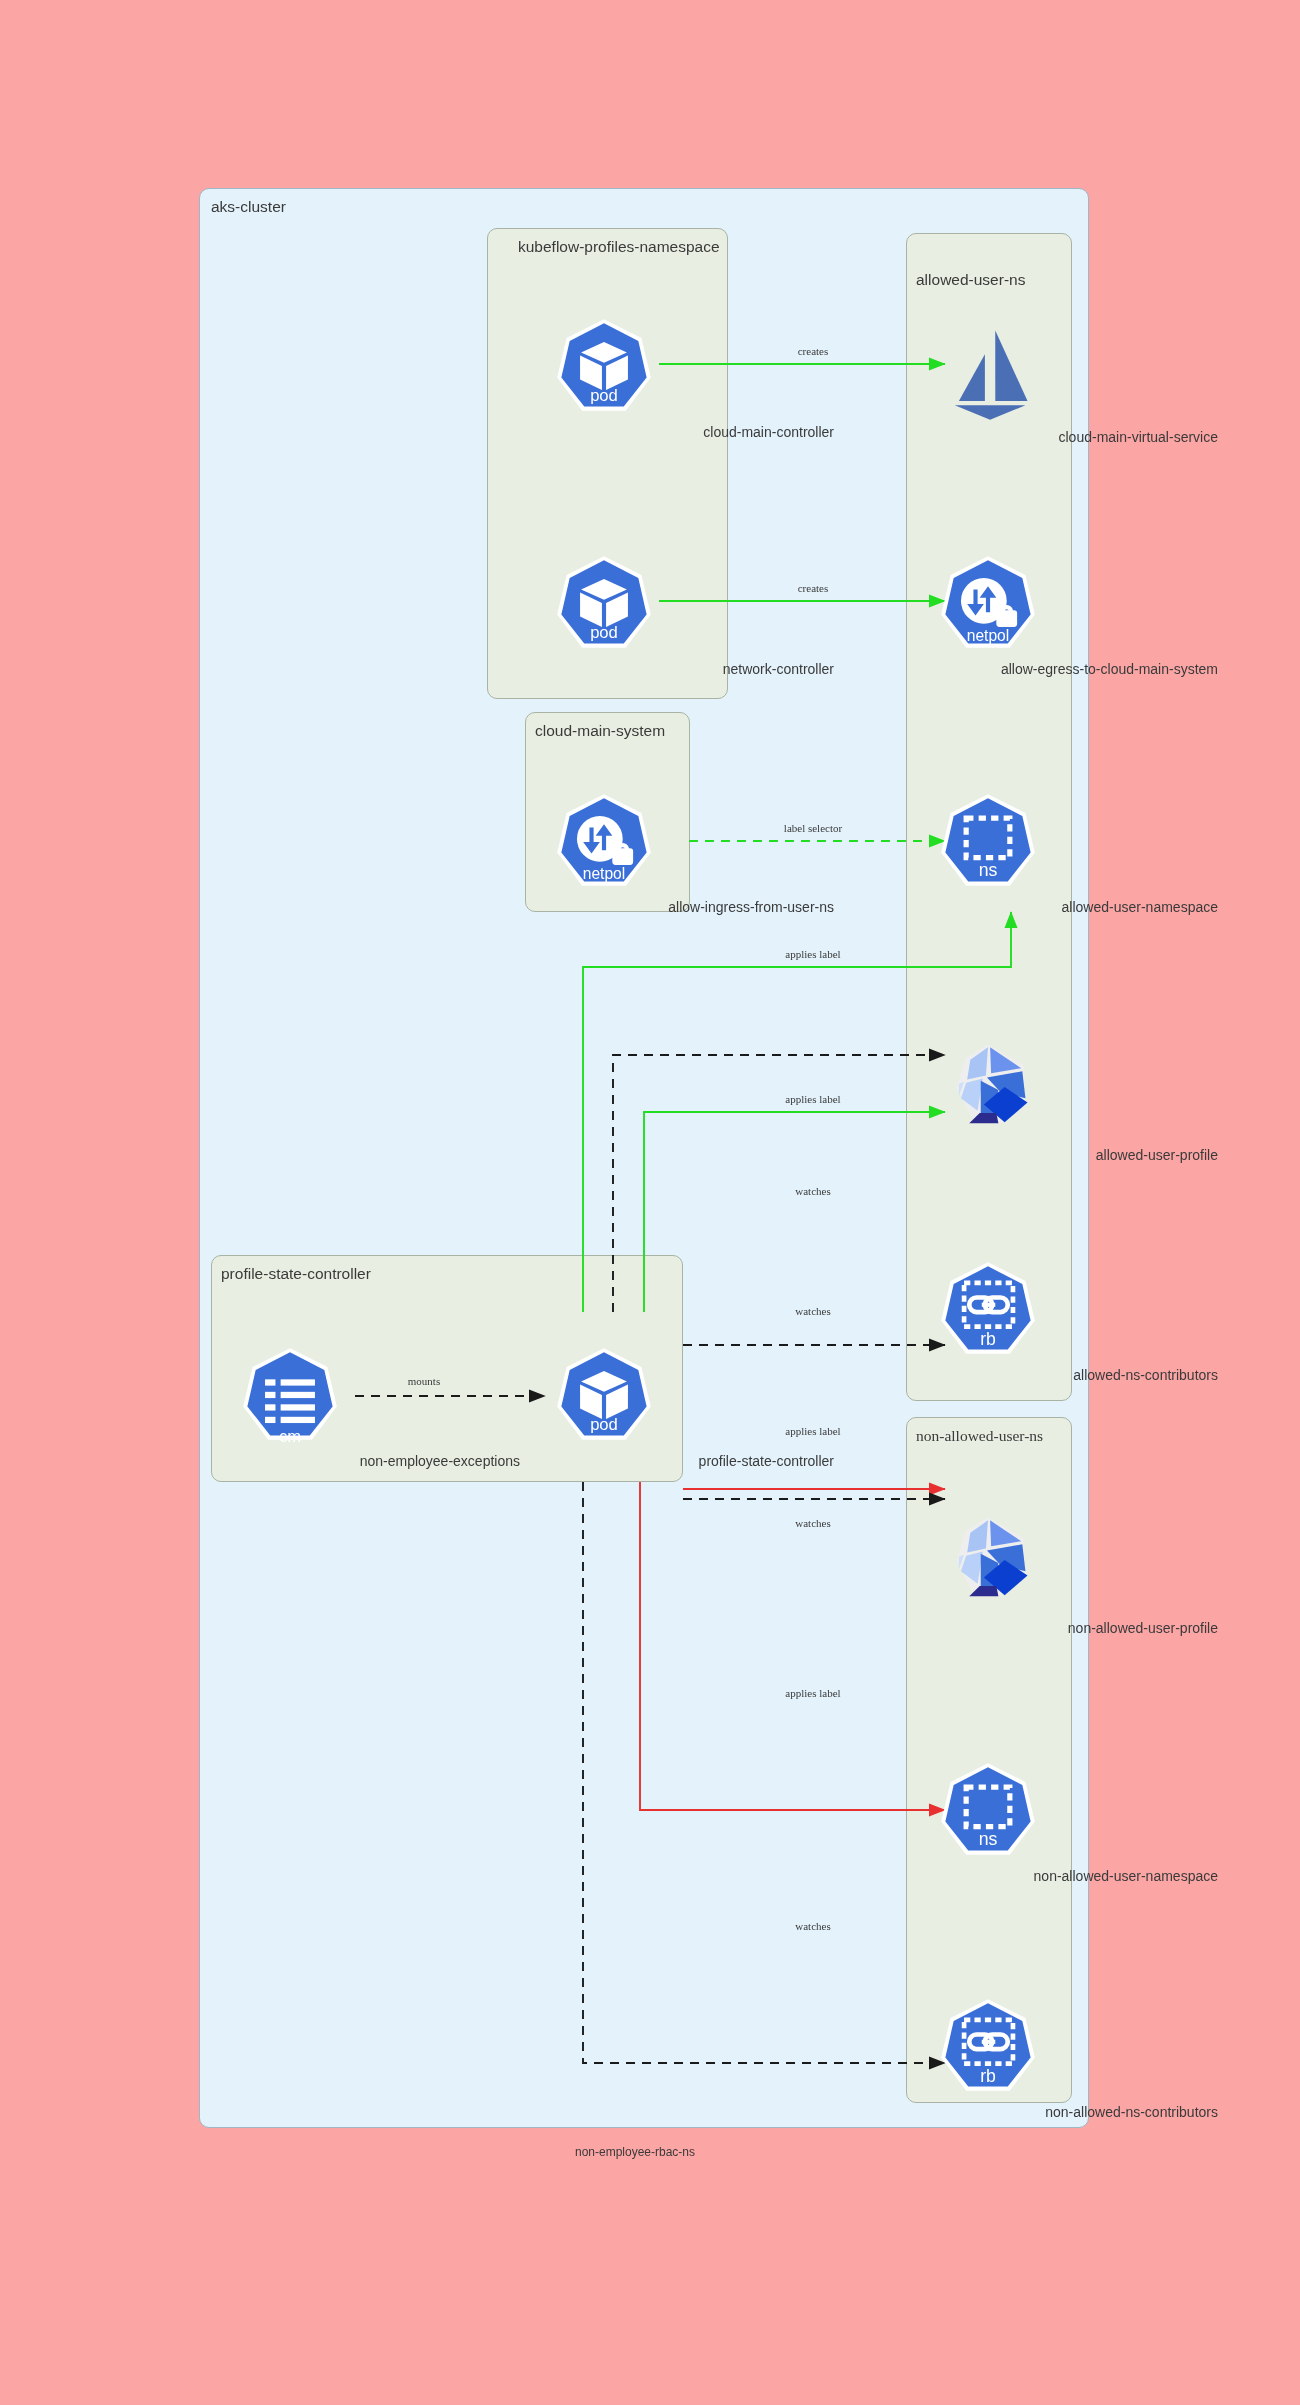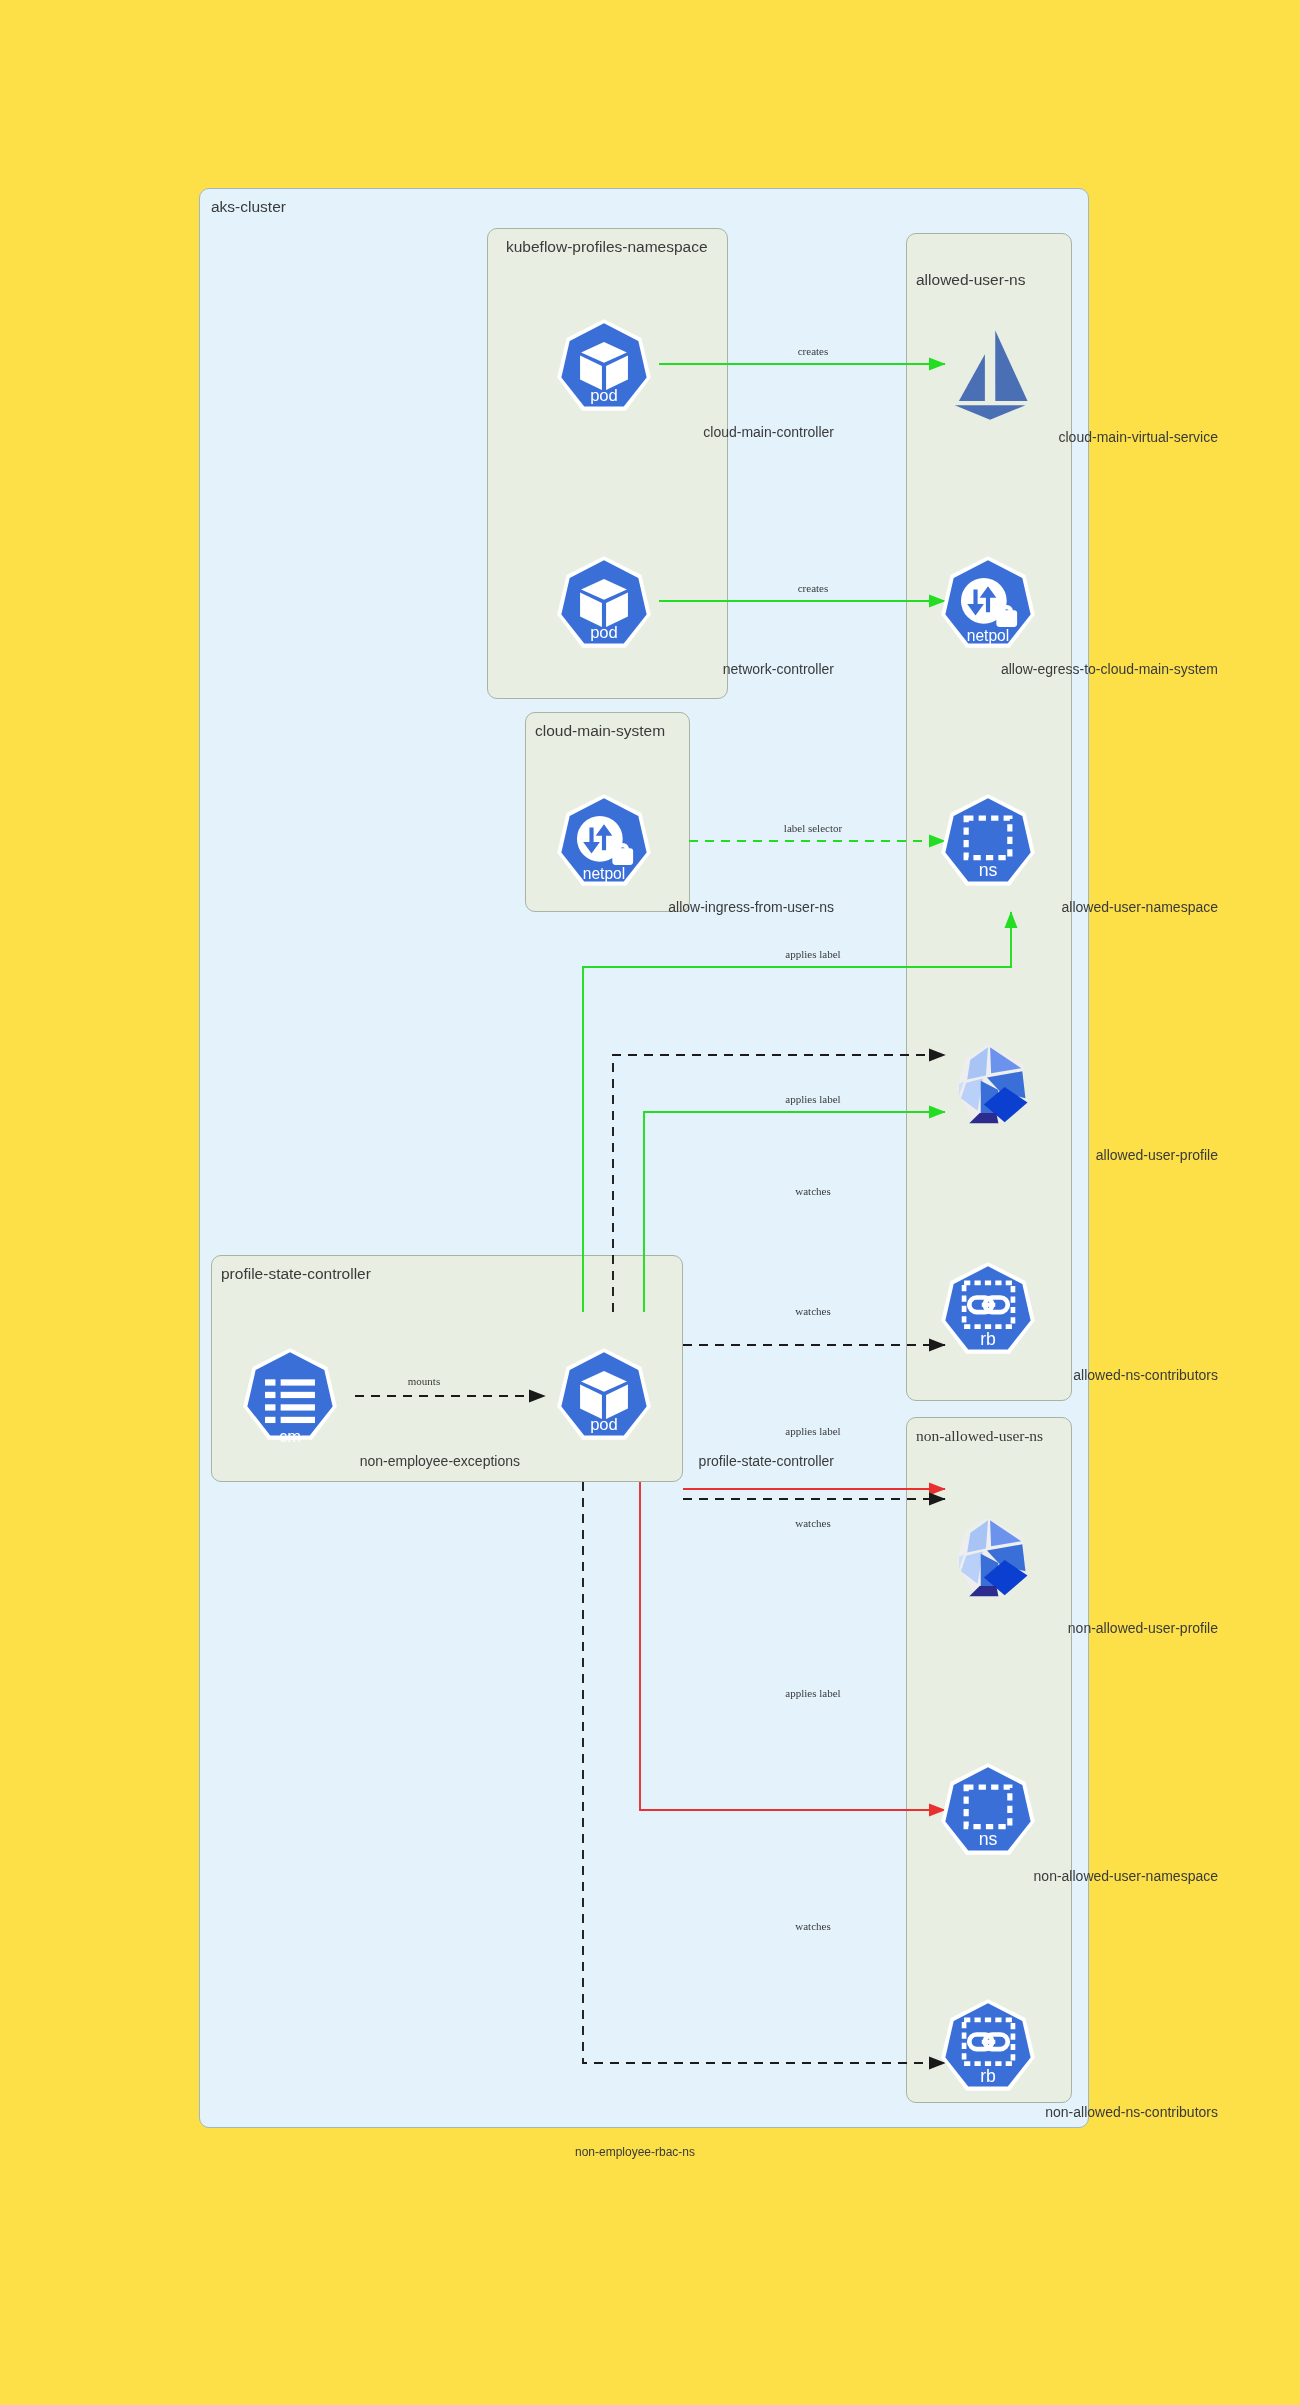--- a/index.html
+++ b/index.html
@@ -1,17 +1,17 @@
 <!DOCTYPE html>
 <html><head>
 <meta charset="utf-8">
 <style>
   html,body{margin:0;padding:0;background:#ffffff;}
   body{font-family:"Liberation Sans","DejaVu Sans",sans-serif;}
-  #stage{position:relative;width:1300px;height:2405px;background:#fde047;overflow:hidden;}
+  #stage{position:relative;width:1300px;height:2405px;background:#fca5a5;overflow:hidden;}
   svg#wires{position:absolute;left:0;top:0;width:1300px;height:2405px;pointer-events:none;}
 
   .cluster-box{
     position:absolute;border:1px solid #9fb6c4;border-radius:10px;
     background:#e3f2fb;box-sizing:border-box;
   }
   .ns-box{
     position:absolute;border:1px solid #a8b3a4;border-radius:10px;
     background:#e9eee2;box-sizing:border-box;
   }
@@ -35,21 +35,21 @@
 </style>
 </head>
 <body>
 
 <div id="stage">
 
   <div class="cluster-box" style="left:199px;top:188px;width:890px;height:1940px;"></div>
   <div class="box-title" style="left:211px;top:198px;">aks-cluster</div>
 
   <div class="ns-box" style="left:487px;top:228px;width:241px;height:471px;"></div>
-  <div class="box-title" style="left:506px;top:238px;">kubeflow-profiles-namespace</div>
+  <div class="box-title" style="left:518px;top:238px;">kubeflow-profiles-namespace</div>
 
   <div class="ns-box" style="left:525px;top:712px;width:165px;height:200px;"></div>
   <div class="box-title" style="left:535px;top:722px;">cloud-main-system</div>
 
   <div class="ns-box" style="left:211px;top:1255px;width:472px;height:227px;"></div>
   <div class="box-title" style="left:221px;top:1265px;">profile-state-controller</div>
 
   <div class="ns-box" style="left:906px;top:233px;width:166px;height:1168px;"></div>
   <div class="box-title" style="left:916px;top:243px;margin-top:28px;">allowed-user-ns</div>
 

